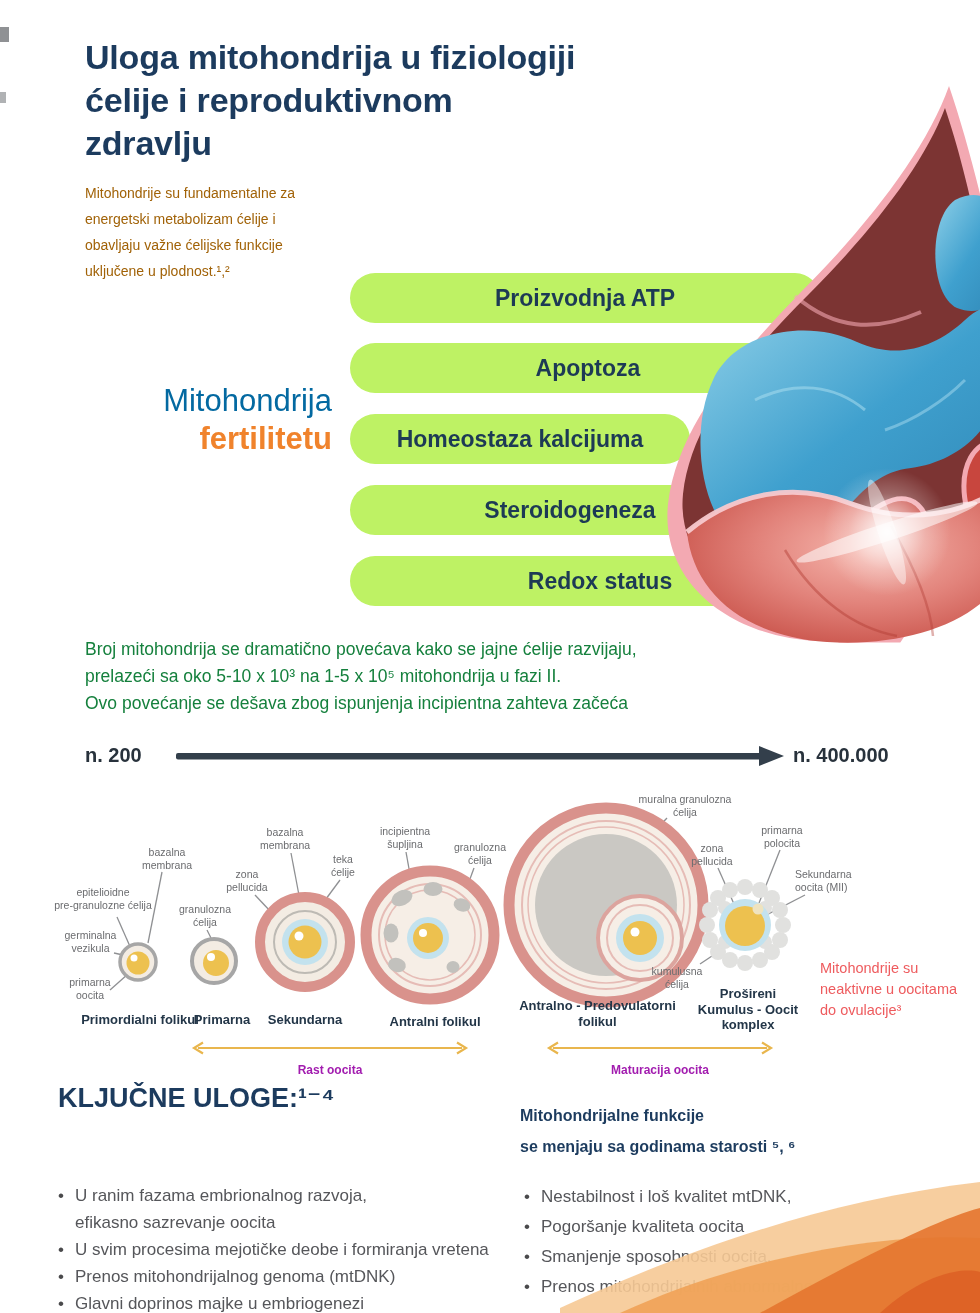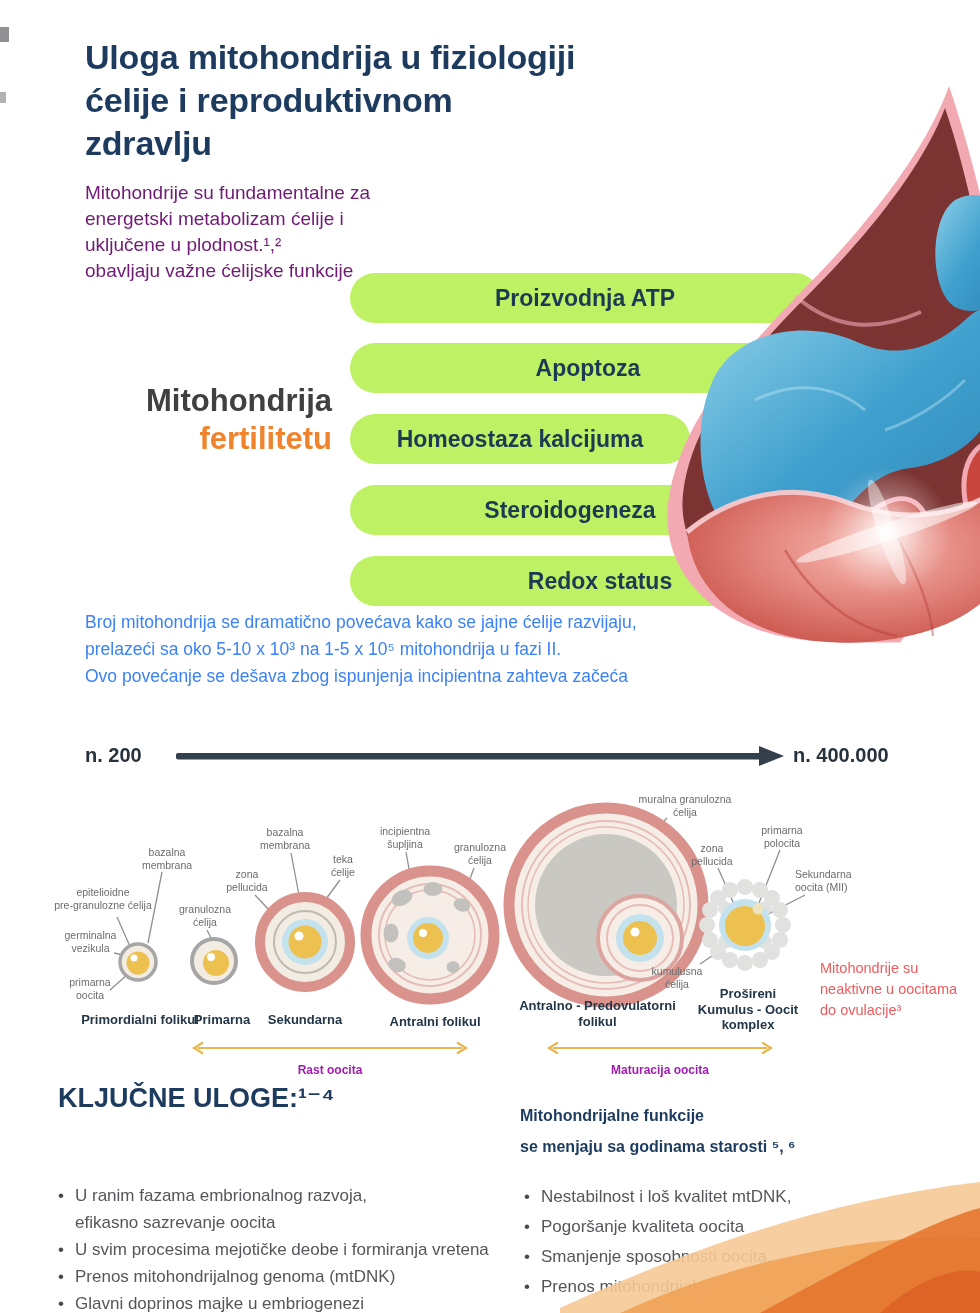--- a/index.html
+++ b/index.html
@@ -8,37 +8,37 @@
     background:#ffffff;
     font-family:"Liberation Sans","DejaVu Sans",sans-serif;
     -webkit-font-smoothing:antialiased;
   }
   .abs{position:absolute;}
   .preline{white-space:pre-line;}
 
   
   .title{left:85px;top:36px;width:620px;font-size:34px;font-weight:700;
          color:#1c3b5e;line-height:43px;letter-spacing:-0.2px;}
-  .intro{left:85px;top:180px;width:330px;font-size:19px;color:#701a75;line-height:26px;}
+  .intro{left:85px;top:180px;width:330px;font-size:14px;color:#a16207;line-height:26px;}
 
   
   .fert{left:80px;top:382px;width:252px;text-align:right;line-height:38px;}
-  .fert .l1{font-size:31px;font-weight:700;color:#404040;}
+  .fert .l1{font-size:31px;font-weight:400;color:#0369a1;}
   .fert .l2{font-size:31px;font-weight:700;color:#f0832c;}
 
   
   .pill{height:50px;border-radius:25px;background:#bef264;
         display:flex;align-items:center;justify-content:center;
         font-size:23px;font-weight:700;color:#1d3a55;}
 
   
   .mito{left:635px;top:80px;width:345px;height:565px;pointer-events:none;}
 
   
-  .growth-p{left:85px;top:609px;width:700px;font-size:17.5px;color:#3b82f6;line-height:27px;}
+  .growth-p{left:85px;top:636px;width:700px;font-size:17.5px;color:#15803d;line-height:27px;}
   .scale-label{font-size:20px;font-weight:700;color:#28323c;}
 
   
   .dlabel{font-size:10.5px;color:#6b6c6f;line-height:13px;text-align:center;}
   .dcap{font-size:13px;font-weight:700;color:#233648;line-height:15.5px;text-align:center;}
   .dnote{left:820px;top:958px;width:170px;font-size:14.5px;color:#ee5b5e;line-height:21px;}
   .phase-label{font-size:12px;font-weight:700;color:#a21caf;text-align:center;}
 
   
   .kr-head{left:58px;top:1082px;font-size:27px;font-weight:700;color:#1c3b5e;}
@@ -61,22 +61,22 @@
 
 <div class="abs title">
   <div>Uloga mitohondrija u fiziologiji</div>
   <div>ćelije i reproduktivnom</div>
   <div>zdravlju</div>
 </div>
 
 <div class="abs intro">
   <div>Mitohondrije su fundamentalne za</div>
   <div>energetski metabolizam ćelije i</div>
+  <div>obavljaju važne ćelijske funkcije</div>
   <div>uključene u plodnost.¹,²</div>
-  <div>obavljaju važne ćelijske funkcije</div>
 </div>
 
 <div class="abs fert">
   <div class="l1">Mitohondrija</div>
   <div class="l2">fertilitetu</div>
 </div>
 
 <div class="abs pill" style="left:350px;top:273px;width:470px;">
     <span>Proizvodnja ATP</span>
   </div>

